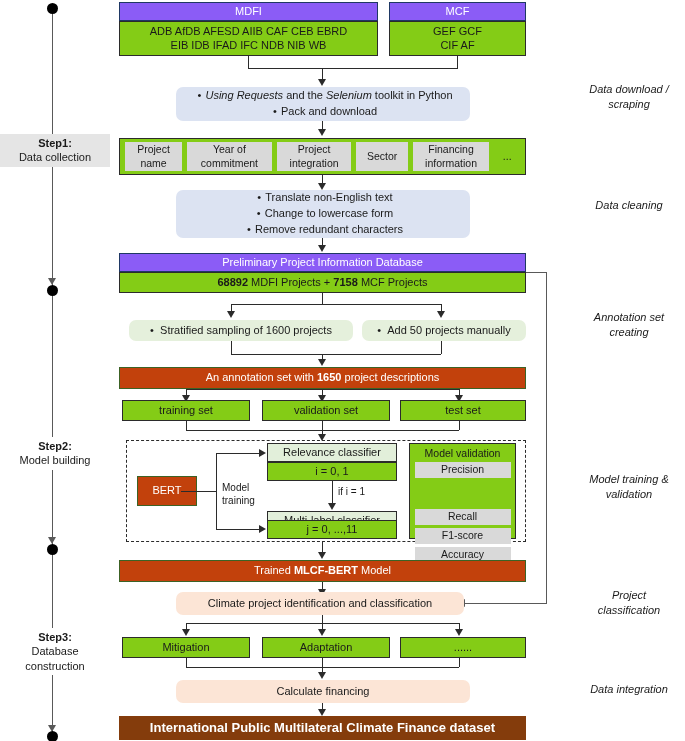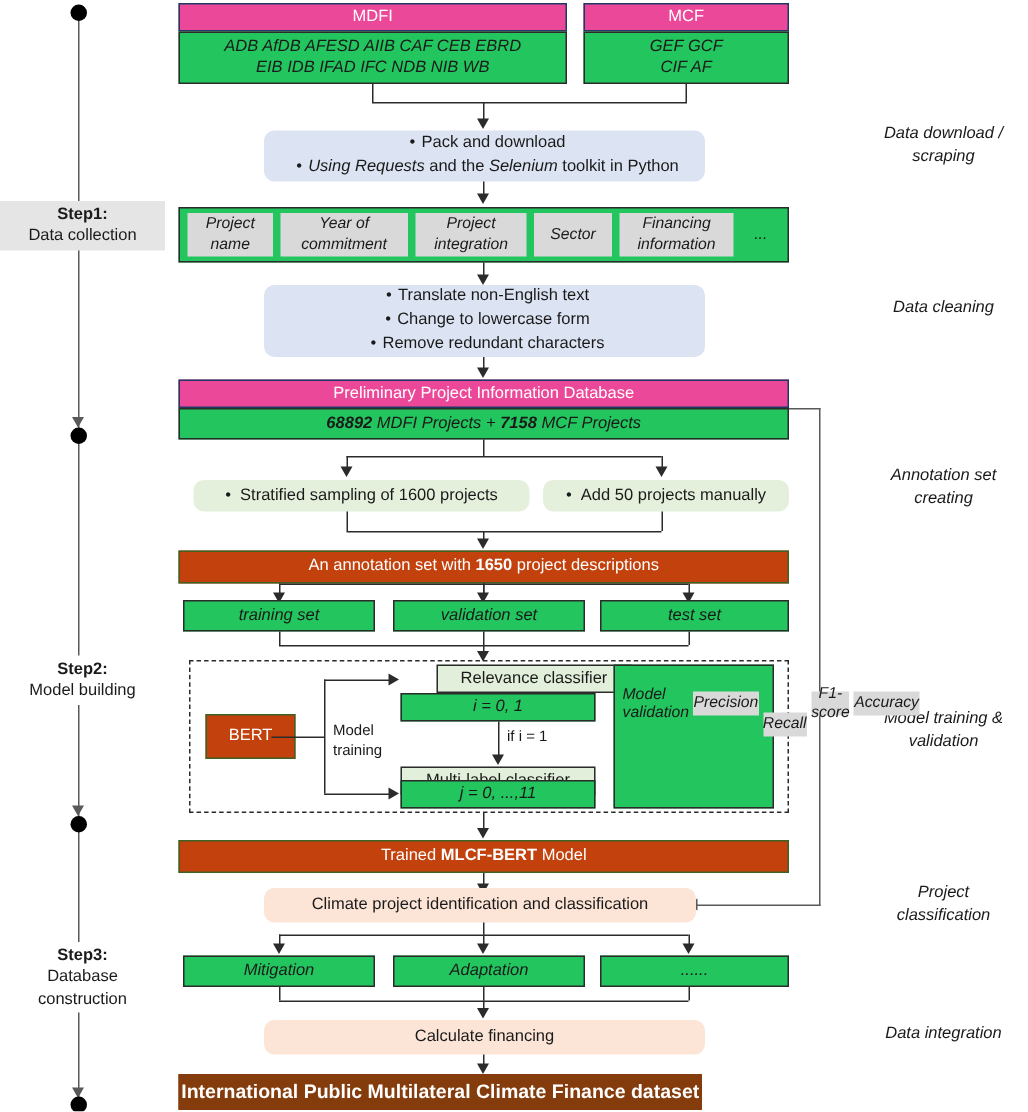--- a/index.html
+++ b/index.html
@@ -15,22 +15,22 @@
     overflow:hidden;
     background:#ffffff;
   }
   .abs{position:absolute;box-sizing:border-box;}
 
   
   .box{
     display:flex;align-items:center;justify-content:center;
     text-align:center;line-height:1.25;
   }
-  .navy{background:#ec4899;color:#ffffff;border:1px solid #1f3864;font-size:11px;}
-  .whitebox{background:#22c55e;border:1.2px solid #2b2b2b;font-size:11px;color:#1a1a1a;font-style:italic;}
+  .navy{background:#8b5cf6;color:#ffffff;border:1px solid #1f3864;font-size:11px;}
+  .whitebox{background:#84cc16;border:1.2px solid #2b2b2b;font-size:11px;color:#1a1a1a;}
   .bluefill{background:#dce3f2;border-radius:7px;font-size:11px;color:#1a1a1a;}
   .greenlight{background:#e5f0dc;border-radius:7px;font-size:11px;color:#1a1a1a;}
   .greendark{background:#c2410c;border:1px solid #3c6225;color:#ffffff;font-size:11px;}
   .greenhdr{background:#e2efda;border:1.2px solid #2b2b2b;font-size:11px;color:#1a1a1a;}
   .peach{background:#fce5d6;border-radius:7px;font-size:11px;color:#1a1a1a;}
   .brown{background:#843c0c;border:1px solid #843c0c;color:#ffffff;font-size:13px;font-weight:bold;}
   .grayfield{background:#d9d9d9;font-size:10.5px;color:#1a1a1a;}
   .graymetric{background:#d9d9d9;font-size:10.5px;color:#1a1a1a;}
 
   .bullets{
@@ -154,24 +154,24 @@
 
   <div class="abs ln vln" style="left:248px;top:56px;height:12px;"></div>
   <div class="abs ln vln" style="left:457px;top:56px;height:12px;"></div>
   <div class="abs ln hln" style="left:248px;top:68px;width:210px;"></div>
   <div class="abs ln vln" style="left:322px;top:68px;height:12px;"></div>
   <div class="abs arrow-d" style="left:318px;top:79px;"></div>
 
   <div class="abs box bluefill" style="left:176px;top:87px;width:294px;height:34px;">
     <div class="bullets">
       <span class="bl">
+        <span class="dot">•</span><em>Using Requests</em><span> and the </span><em>Selenium</em><span> toolkit in Python</span>
+      </span>
+      <span class="bl">
         <span class="dot">•</span><span>Pack and download</span>
-      </span>
-      <span class="bl">
-        <span class="dot">•</span><em>Using Requests</em><span> and the </span><em>Selenium</em><span> toolkit in Python</span>
       </span>
     </div>
   </div>
 
   <div class="abs ln vln" style="left:322px;top:121px;height:9px;"></div>
   <div class="abs arrow-d" style="left:318px;top:129px;"></div>
 
   <div class="abs whitebox" style="left:119px;top:138px;width:407px;height:37px;">
     <div style="display:flex;align-items:center;height:100%;padding:0 5px;gap:5px;">
       <div class="box grayfield" style="width:58px;height:29px;">
@@ -294,42 +294,42 @@
     <span>Model</span><br>
     <span>training</span>
   </div>
 
   <div class="abs ln hln" style="left:216px;top:453px;width:45px;"></div>
   <div class="abs arrow-r" style="left:259px;top:449px;"></div>
 
   <div class="abs ln hln" style="left:216px;top:529px;width:45px;"></div>
   <div class="abs arrow-r" style="left:259px;top:525px;"></div>
 
-  <div class="abs box greenhdr" style="left:267px;top:443px;width:130px;height:19px;margin-left:24px;">
+  <div class="abs box greenhdr" style="left:267px;top:443px;width:130px;height:19px;">
     <span>Relevance classifier</span>
   </div>
   <div class="abs box whitebox" style="left:267px;top:462px;width:130px;height:19px;">
     <span>i = 0, 1</span>
   </div>
 
   <div class="abs ln vln" style="left:332px;top:481px;height:23px;"></div>
   <div class="abs arrow-d" style="left:328px;top:503px;"></div>
   <div class="abs" style="left:338px;top:486px;font-size:10px;color:#1a1a1a;">
     <span>if i = 1</span>
   </div>
 
   <div class="abs box greenhdr" style="left:267px;top:511px;width:130px;height:19px;">
     <span>Multi-label classifier</span>
   </div>
   <div class="abs box whitebox" style="left:267px;top:520px;width:130px;height:19px;">
     <span>j = 0, ...,11</span>
   </div>
 
   <div class="abs whitebox" style="left:409px;top:443px;width:107px;height:96px;">
-    <div style="display:flex;align-items:center;gap:3px;padding:3px 5px;">
+    <div style="display:flex;flex-direction:column;align-items:center;gap:3px;padding:3px 5px;">
       <div style="font-size:10.5px;">Model validation</div>
       <div class="box graymetric" style="width:96px;height:16px;">
         <span>Precision</span>
       </div>
       <div class="box graymetric" style="width:96px;height:16px;margin-top:28px;">
         <span>Recall</span>
       </div>
       <div class="box graymetric" style="width:96px;height:16px;">
         <span>F1-score</span>
       </div>
@@ -381,17 +381,17 @@
   <div class="abs ln vln" style="left:322px;top:667px;height:6px;"></div>
   <div class="abs arrow-d" style="left:318px;top:672px;"></div>
 
   <div class="abs box peach" style="left:176px;top:680px;width:294px;height:23px;">
     <span>Calculate financing</span>
   </div>
 
   <div class="abs ln vln" style="left:322px;top:703px;height:7px;"></div>
   <div class="abs arrow-d" style="left:318px;top:709px;"></div>
 
-  <div class="abs box brown" style="left:119px;top:716px;width:349px;height:24px;">
+  <div class="abs box brown" style="left:119px;top:716px;width:407px;height:24px;">
     <span>International Public Multilateral Climate Finance dataset</span>
   </div>
 
 </div>
 
 </body></html>

